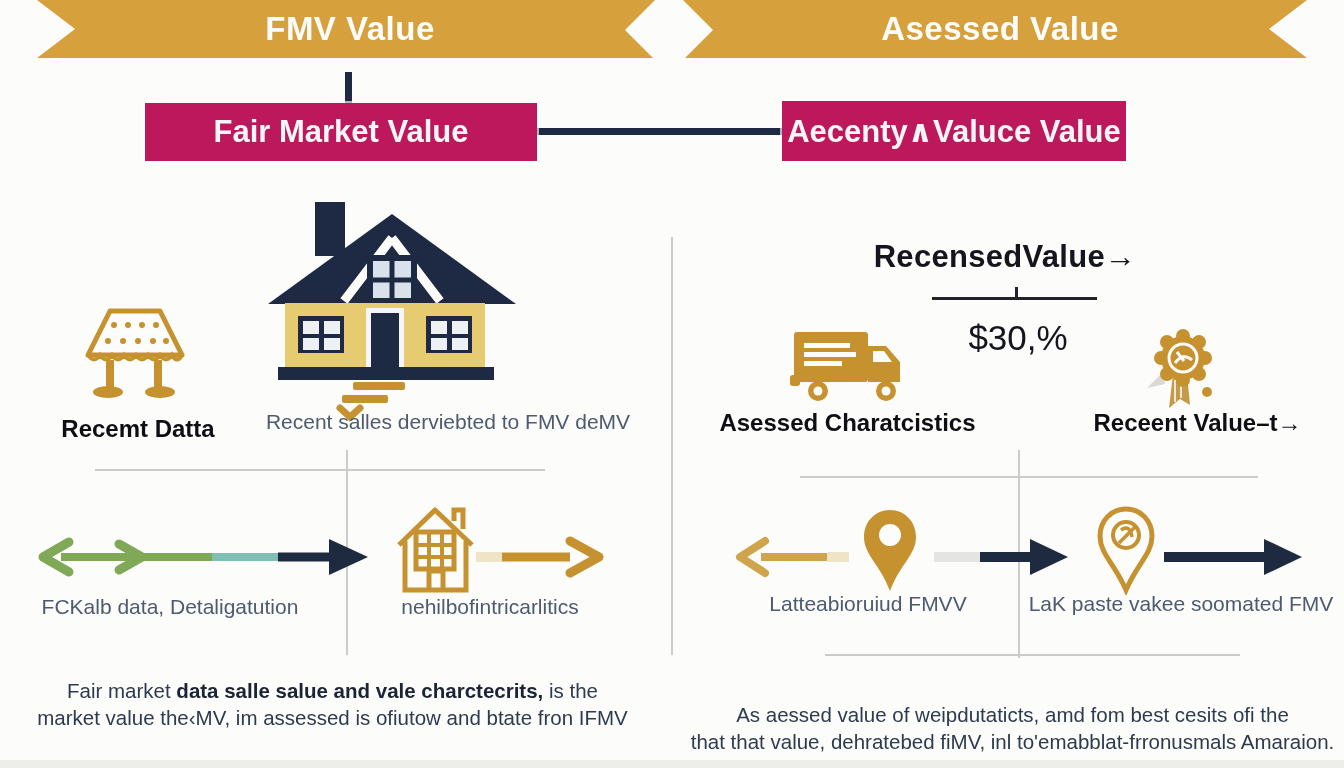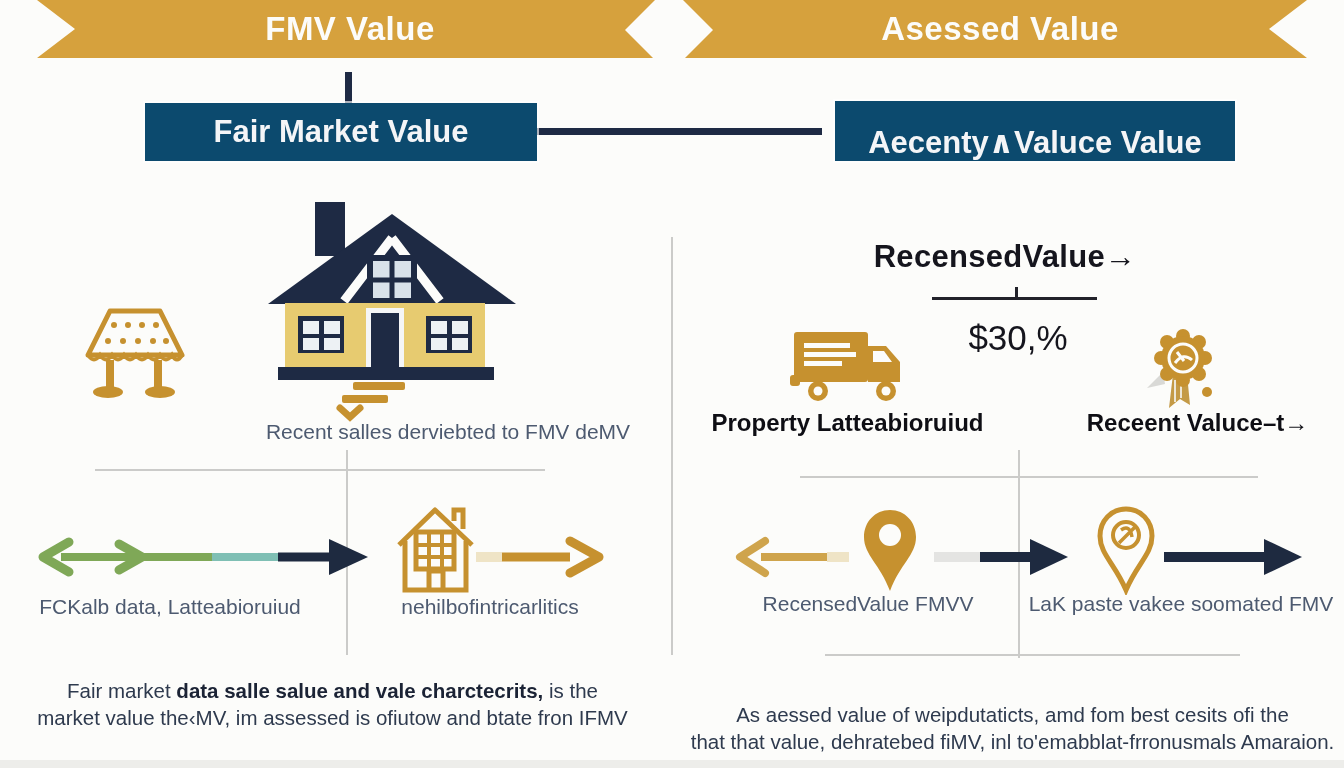--- a/index.html
+++ b/index.html
@@ -6,21 +6,21 @@
   #canvas{
     position:relative;width:1344px;height:768px;margin:0 auto;
     background:#FCFCFA;overflow:hidden;
     font-family:"Liberation Sans","DejaVu Sans",sans-serif;
     color:#17171f;
   }
   .abs{position:absolute;}
   .ctr{display:flex;align-items:center;justify-content:center;text-align:center;}
   .banner-label{font-size:33px;font-weight:700;color:#FCFCFA;letter-spacing:.5px;}
   .navy-box{
-    background:#0c4a6e;color:#F4F5F7;font-weight:700;font-size:31px;
+    background:#be185d;color:#F4F5F7;font-weight:700;font-size:31px;
     display:flex;align-items:center;justify-content:center;white-space:nowrap;
     box-shadow:0 0 0 2px rgba(255,255,255,.65);
   }
   .navy-line{background:#1E2A44;}
   .gray-line{background:#CBCBC9;}
   .label-black{font-size:24px;font-weight:600;color:#0e0e14;white-space:nowrap;}
   .label-slate{font-size:21px;font-weight:400;color:#4d5a70;white-space:nowrap;}
   .heading-right{font-size:31px;font-weight:700;color:#15151d;white-space:nowrap;letter-spacing:.3px;}
   .stat-val{font-size:35px;font-weight:400;color:#15151d;line-height:1.04;}
   .stat-cap{font-size:29px;font-weight:500;color:#15151d;line-height:1.04;}
@@ -39,21 +39,21 @@
     <polygon points="669,-14 713,30 669,74 625,30" fill="#FCFCFA"></polygon>
   </svg>
   <div class="abs ctr banner-label" style="left:120;top:0;left:120px;top:0;width:460px;height:58px;">FMV Value</div>
   <div class="abs ctr banner-label" style="left:770px;top:0;width:460px;height:58px;">Asessed Value</div>
 
   <div class="abs navy-line" style="left:345px;top:72px;width:7px;height:32px;"></div>
   <div class="abs navy-line" style="left:537px;top:128px;width:285px;height:7px;"></div>
   <div class="abs navy-box" style="left:145px;top:103px;width:392px;height:58px;">
     <span>Fair Market Value</span>
   </div>
-  <div class="abs navy-box" style="left:835px;top:101px;width:400px;height:60px;align-items:flex-end;">
+  <div class="abs navy-box" style="left:782px;top:101px;width:344px;height:60px;">
     <span>Aecenty∧Valuce Value</span>
   </div>
 
   <div class="abs gray-line" style="left:671px;top:237px;width:2px;height:418px;"></div>
   <div class="abs gray-line" style="left:95px;top:469px;width:450px;height:2px;"></div>
   <div class="abs gray-line" style="left:346px;top:450px;width:2px;height:205px;"></div>
   <div class="abs gray-line" style="left:800px;top:476px;width:458px;height:2px;"></div>
   <div class="abs gray-line" style="left:1018px;top:450px;width:2px;height:208px;"></div>
   <div class="abs gray-line" style="left:825px;top:654px;width:415px;height:2px;"></div>
 
@@ -94,21 +94,22 @@
         <circle cx="43" cy="36" r="3"></circle>
         <circle cx="58" cy="36" r="3"></circle>
         <circle cx="73" cy="36" r="3"></circle>
         <circle cx="86" cy="36" r="3"></circle>
     </g>
     <path d="M30,55 V84 M78,55 V84" stroke="#C6912F" stroke-width="8"></path>
     <ellipse cx="28" cy="87" rx="15" ry="6" fill="#C6912F"></ellipse>
     <ellipse cx="80" cy="87" rx="15" ry="6" fill="#C6912F"></ellipse>
   </svg>
 
-  <div class="abs ctr label-slate" style="left:258px;top:418px;width:380px;height:28px;">Recent salles derviebted to FMV deMV</div>
+  <div class="abs ctr label-black" style="left:18px;top:414px;width:240px;height:30px;">Recemt Datta</div>
+  <div class="abs ctr label-slate" style="left:258px;top:408px;width:380px;height:28px;">Recent salles derviebted to FMV deMV</div>
 
   <svg class="abs" style="left:35px;top:535px;" width="335" height="44" viewBox="0 0 335 44">
     <path d="M34,7 L8,22 L34,37" stroke="#7FA857" stroke-width="9" fill="none" stroke-linecap="round" stroke-linejoin="round"></path>
     <path d="M84,9 L107,22 L84,35" stroke="#7FA857" stroke-width="9" fill="none" stroke-linecap="round" stroke-linejoin="round"></path>
     <line x1="26" y1="22" x2="177" y2="22" stroke="#7FA857" stroke-width="8"></line>
     <line x1="177" y1="22" x2="243" y2="22" stroke="#7FBFB4" stroke-width="8"></line>
     <line x1="243" y1="22" x2="298" y2="22" stroke="#1E2A40" stroke-width="9"></line>
     <polygon points="294,4 333,22 294,40" fill="#1E2A40"></polygon>
   </svg>
 
@@ -119,21 +120,21 @@
     <rect x="23" y="29" width="38" height="37" fill="none" stroke="#C6912F" stroke-width="5"></rect>
     <path d="M36,29 V66 M49,29 V66 M23,42 H61 M23,54 H61" stroke="#C6912F" stroke-width="4"></path>
     <path d="M36,87 V68 H50 V87" fill="none" stroke="#C6912F" stroke-width="5"></path>
   </svg>
   <svg class="abs" style="left:472px;top:535px;" width="135" height="44" viewBox="0 0 135 44">
     <rect x="4" y="17" width="26" height="10" fill="#EFE4C6"></rect>
     <line x1="30" y1="22" x2="98" y2="22" stroke="#C6912F" stroke-width="9"></line>
     <path d="M98,6 L127,22 L98,38" stroke="#C6912F" stroke-width="9" fill="none" stroke-linecap="round" stroke-linejoin="round"></path>
   </svg>
 
-  <div class="abs ctr label-slate" style="left:10px;top:593px;width:320px;height:28px;">FCKalb data, Latteabioruiud</div>
+  <div class="abs ctr label-slate" style="left:10px;top:593px;width:320px;height:28px;">FCKalb data, Detaligatution</div>
   <div class="abs ctr label-slate" style="left:345px;top:593px;width:290px;height:28px;">nehilbofintricarlitics</div>
 
   <div class="abs footnote" style="left:10px;top:677px;width:645px;">
     <span>Fair market </span><b>data salle salue and vale charctecrits,</b><span> is the</span><br>
     <span>market value the‹MV, im assessed is ofiutow and btate fron IFMV</span>
   </div>
 
   <div class="abs ctr heading-right" style="left:830px;top:240px;width:350px;height:34px;">RecensedValue→</div>
   <div class="abs" style="left:932px;top:297px;width:165px;height:3px;background:#22222a;"></div>
   <div class="abs" style="left:1015px;top:287px;width:3px;height:13px;background:#22222a;"></div>
@@ -145,42 +146,42 @@
     <rect x="14" y="24" width="52" height="5" fill="#FCFCFA"></rect>
     <rect x="14" y="33" width="38" height="5" fill="#FCFCFA"></rect>
     <path d="M78,18 H96 L110,34 V54 H78 Z" fill="#C6912F"></path>
     <polygon points="83,23 94,23 102,34 83,34" fill="#FCFCFA"></polygon>
     <rect x="0" y="47" width="10" height="11" rx="3" fill="#C6912F"></rect>
     <circle cx="28" cy="63" r="10" fill="#C6912F"></circle>
       <circle cx="28" cy="63" r="4.5" fill="#FCFCFA"></circle>
     <circle cx="96" cy="63" r="10" fill="#C6912F"></circle>
       <circle cx="96" cy="63" r="4.5" fill="#FCFCFA"></circle>
   </svg>
-  <div class="abs ctr label-black" style="left:700px;top:408px;width:295px;height:30px;">Property Latteabioruiud</div>
+  <div class="abs ctr label-black" style="left:700px;top:408px;width:295px;height:30px;">Asessed Charatcistics</div>
 
   <svg class="abs" style="left:1145px;top:328px;" width="72" height="85" viewBox="0 0 72 85">
     <polygon points="18,44 2,60 20,56" fill="#D9D9D6"></polygon>
     <polygon points="28,46 24,80 35,71 45,77 42,46" fill="#C49A46"></polygon>
     <path d="M30,52 V74 M36,52 V70" stroke="#EDE6D6" stroke-width="2"></path>
     <g fill="#C6912F">
       <circle cx="38" cy="8" r="7"></circle>
         <circle cx="54" cy="14" r="7"></circle>
         <circle cx="60" cy="30" r="7"></circle>
         <circle cx="54" cy="46" r="7"></circle>
       <circle cx="38" cy="52" r="7"></circle>
         <circle cx="22" cy="46" r="7"></circle>
         <circle cx="16" cy="30" r="7"></circle>
         <circle cx="22" cy="14" r="7"></circle>
       <circle cx="38" cy="30" r="22"></circle>
     </g>
     <circle cx="38" cy="30" r="14" fill="none" stroke="#FCFCFA" stroke-width="3"></circle>
     <path d="M30,35 q8,-11 17,-3 M32,24 l7,9" stroke="#FCFCFA" stroke-width="3" fill="none"></path>
     <circle cx="62" cy="64" r="5" fill="#C6912F"></circle>
   </svg>
-  <div class="abs ctr label-black" style="left:1055px;top:408px;width:285px;height:30px;">Receent Valuce–t→</div>
+  <div class="abs ctr label-black" style="left:1055px;top:408px;width:285px;height:30px;">Receent Value–t→</div>
 
   <svg class="abs" style="left:735px;top:535px;" width="125" height="44" viewBox="0 0 125 44">
     <path d="M30,6 L5,22 L30,38" stroke="#CFA44C" stroke-width="8" fill="none" stroke-linecap="round" stroke-linejoin="round"></path>
     <line x1="26" y1="22" x2="92" y2="22" stroke="#CFA44C" stroke-width="8"></line>
     <rect x="92" y="17" width="22" height="10" fill="#EFE4C6"></rect>
   </svg>
 
   <svg class="abs" style="left:860px;top:508px;" width="60" height="85" viewBox="0 0 60 85">
     <path d="M30,2 C15,2 4,14 4,29 C4,47 20,56 30,83 C40,56 56,47 56,29 C56,14 45,2 30,2 Z" fill="#C6912F"></path>
     <circle cx="30" cy="27" r="11" fill="#FCFCFA"></circle>
@@ -196,21 +197,21 @@
     <path d="M31,4 C16,4 5,16 5,31 C5,49 20,59 31,85 C42,59 57,49 57,31 C57,16 46,4 31,4 Z" fill="none" stroke="#C6912F" stroke-width="5"></path>
     <circle cx="31" cy="30" r="13" fill="none" stroke="#C6912F" stroke-width="4"></circle>
     <path d="M24,38 L41,21 M26,25 q9,-6 11,7" stroke="#C6912F" stroke-width="3.5" fill="none"></path>
   </svg>
 
   <svg class="abs" style="left:1160px;top:535px;" width="145" height="44" viewBox="0 0 145 44">
     <line x1="4" y1="22" x2="108" y2="22" stroke="#1E2A40" stroke-width="10"></line>
     <polygon points="104,4 142,22 104,40" fill="#1E2A40"></polygon>
   </svg>
 
-  <div class="abs ctr label-slate" style="left:718px;top:590px;width:300px;height:28px;">RecensedValue FMVV</div>
+  <div class="abs ctr label-slate" style="left:718px;top:590px;width:300px;height:28px;">Latteabioruiud FMVV</div>
   <div class="abs ctr label-slate" style="left:1026px;top:590px;width:310px;height:28px;">LaK paste vakee soomated FMV</div>
 
   <div class="abs footnote" style="left:690px;top:677px;width:645px;margin-top:24px;">
     <span>As aessed value of weipdutaticts, amd fom best cesits ofi the</span><br>
     <span>that that value, dehratebed fiMV, inl to'emabblat-frronusmals Amaraion.</span>
   </div>
 
   <div class="abs bottom-strip" style="left:0;top:760px;width:1344px;height:8px;"></div>
 
 </div>

